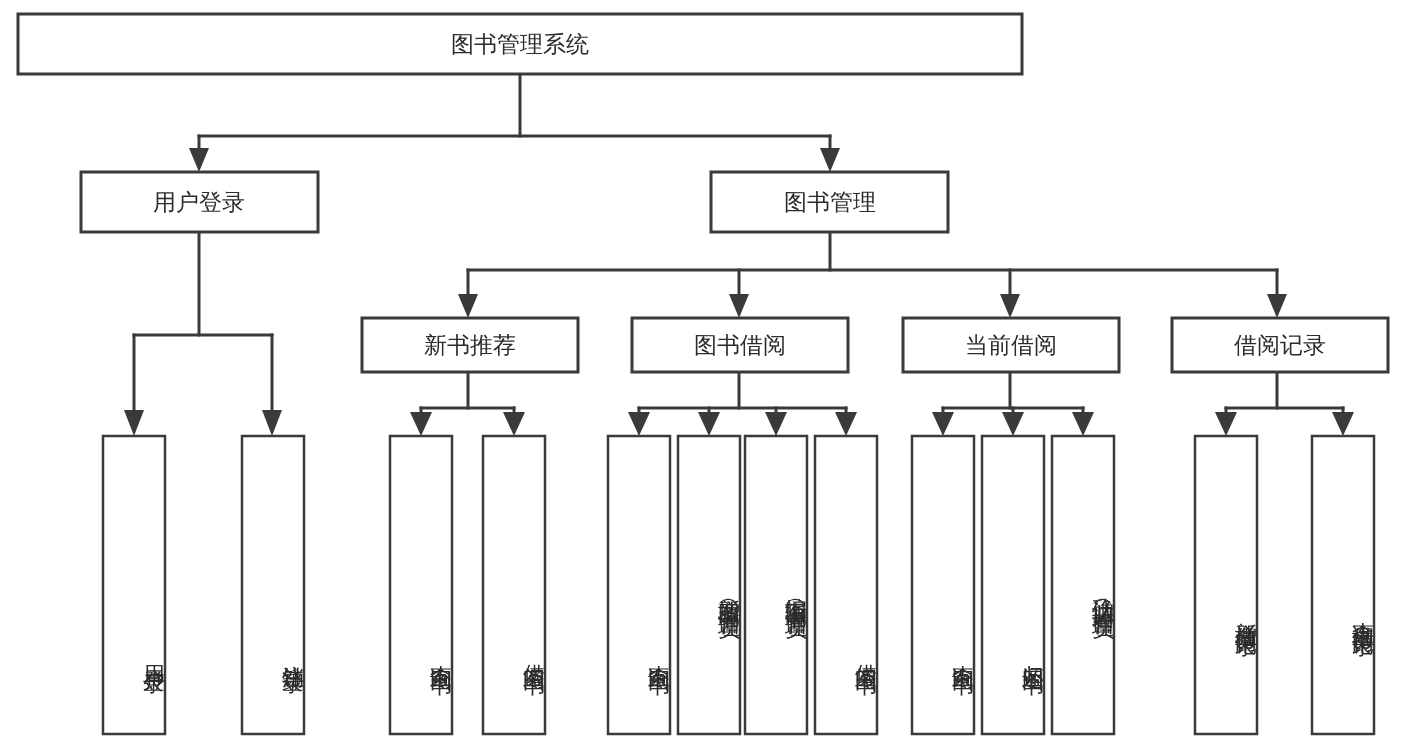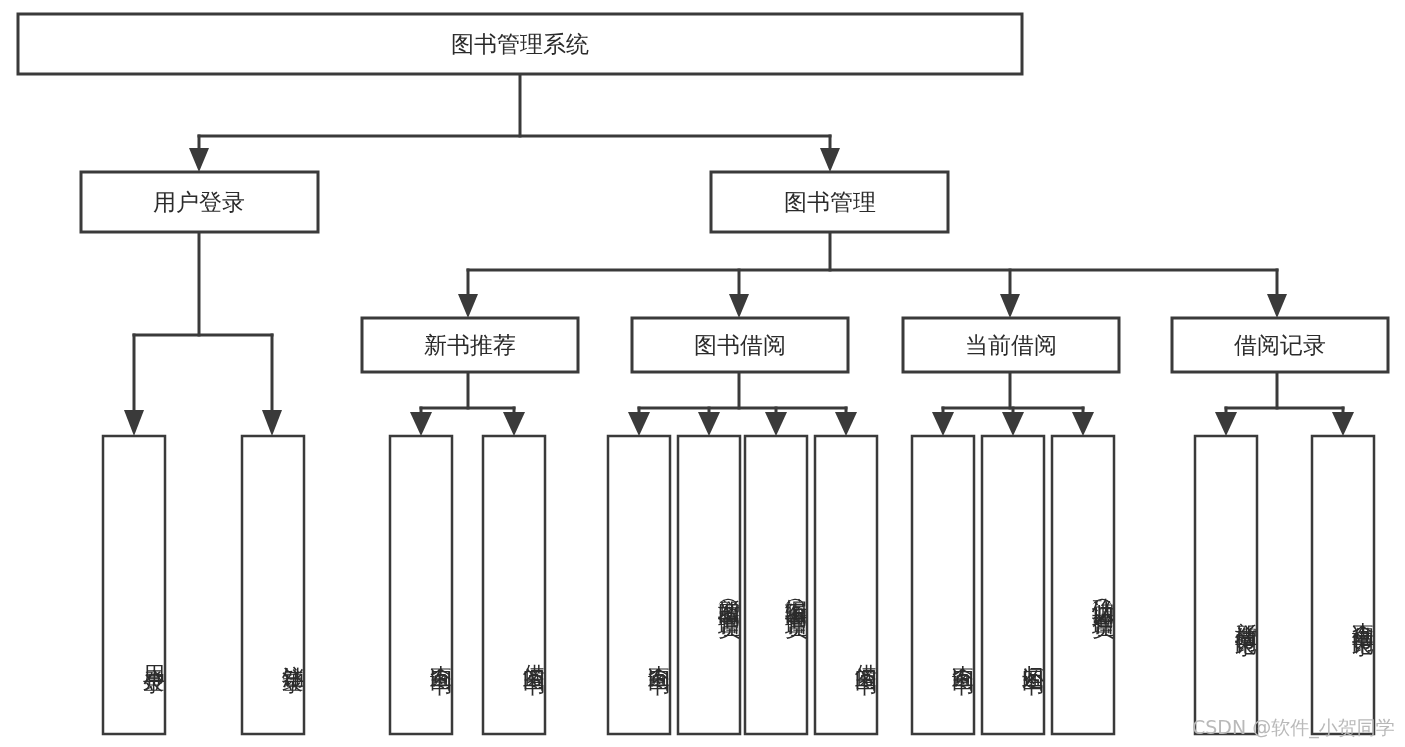--- a/index.html
+++ b/index.html
@@ -200,15 +200,14 @@
   <div class="leaf-label" style="left:608px; top:436px; width:62px; height:298px; padding-top:68px;">查询图书</div>
   <div class="leaf-label" style="left:678px; top:436px; width:62px; height:298px; padding-top:8px;">新增图书（管理员）</div>
   <div class="leaf-label" style="left:745px; top:436px; width:62px; height:298px; padding-top:8px;">编辑图书（管理员）</div>
   <div class="leaf-label" style="left:815px; top:436px; width:62px; height:298px; padding-top:68px;">借阅图书</div>
   <div class="leaf-label" style="left:912px; top:436px; width:62px; height:298px; padding-top:68px;">查询图书</div>
   <div class="leaf-label" style="left:982px; top:436px; width:62px; height:298px; padding-top:68px;">归还图书</div>
   <div class="leaf-label" style="left:1052px; top:436px; width:62px; height:298px; padding-top:8px;">确认归还（管理员）</div>
   <div class="leaf-label" style="left:1195px; top:436px; width:62px; height:298px; padding-top:28px;">新增借阅记录</div>
   <div class="leaf-label" style="left:1312px; top:436px; width:62px; height:298px; padding-top:28px;">查询借阅记录</div>
 
-  <div class="watermark" style="left:1192px; top:715px;">CSDN @软件_小贺同学</div>
 
 </div>
 
 </body></html>

